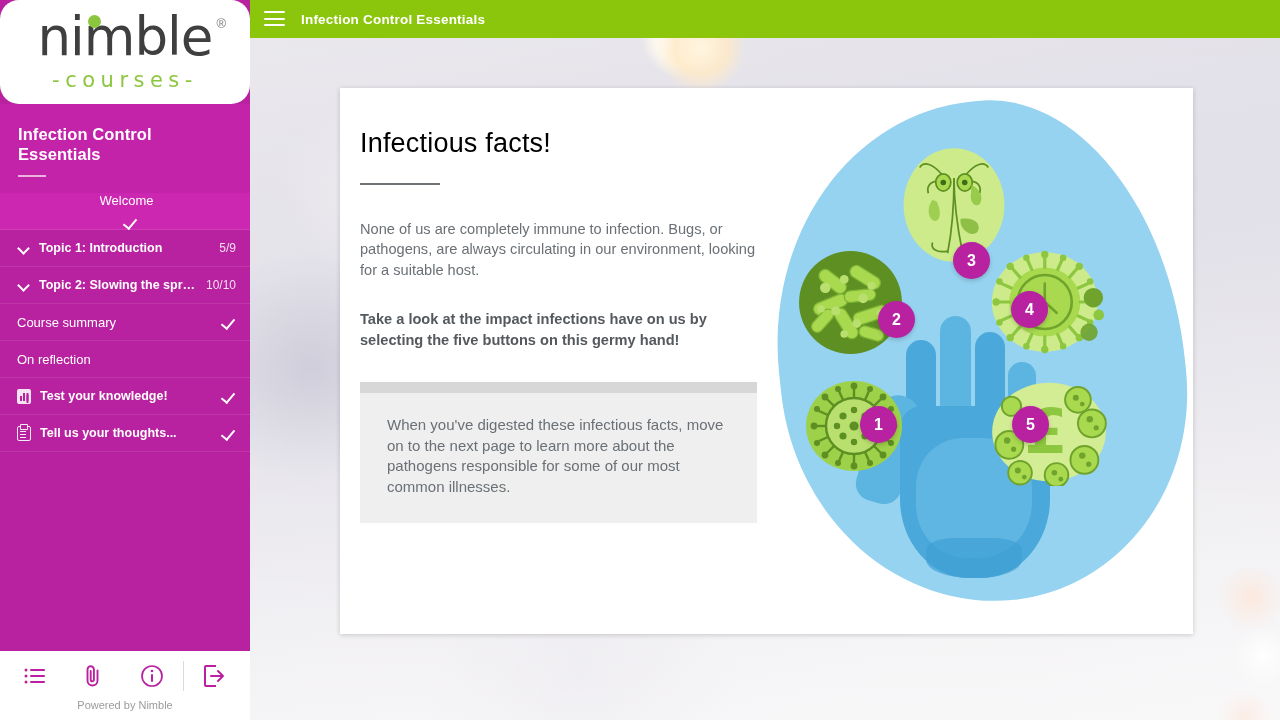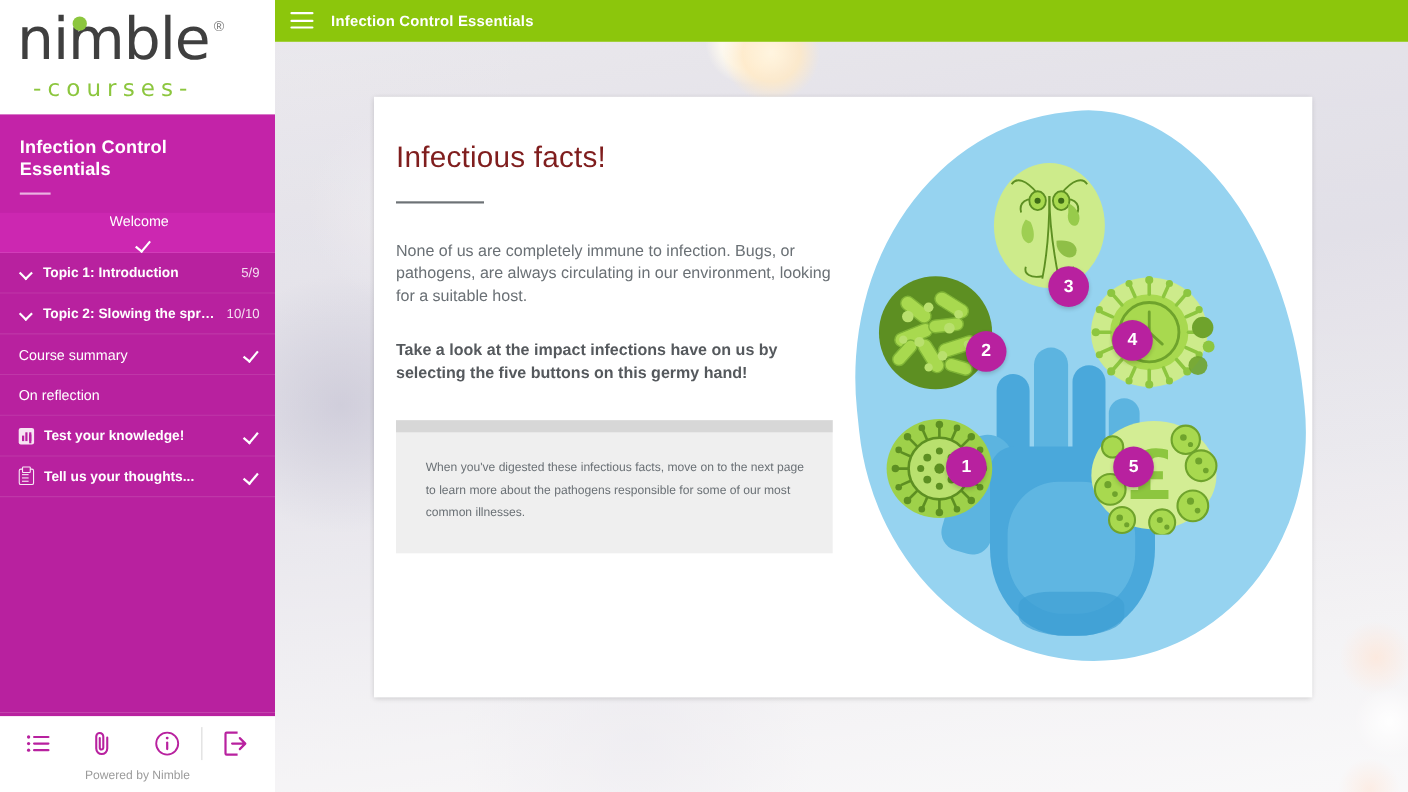--- a/index.html
+++ b/index.html
@@ -29,22 +29,22 @@
     position:absolute; left:250px; top:38px; width:1030px; height:682px;
     background:linear-gradient(180deg, rgba(255,255,255,.06) 0%, rgba(255,255,255,.18) 55%, rgba(255,255,255,.45) 100%);
   }
 
   
   .sidebar{
     position:absolute; left:0; top:0; width:250px; height:720px;
     background:#b8219f; display:flex; flex-direction:column;
   }
   .logo-area{
-    height:104px; background:#ffffff; display:flex; align-items:center; justify-content:flex-start;
-    flex:0 0 104px; position:relative;
+    height:104px; background:#ffffff; display:flex; align-items:center; justify-content:center;
+    flex:0 0 104px; position:relative;border-radius:19px;
   }
   .logo{ position:relative; width:206px; height:84px; }
   .logo-word{
     position:absolute; left:0; top:-2px; width:206px;
     font-family:"DejaVu Sans", sans-serif;
     font-size:53px; font-weight:400; letter-spacing:-1px; color:#3f3f3f;
     text-align:center; line-height:58px;
   }
   .logo-dot{
     position:absolute; left:66px; top:5px; width:13px; height:13px;
@@ -158,34 +158,34 @@
   }
 
   
   .card{
     position:absolute; left:340px; top:88px; width:853px; height:546px;
     background:#ffffff; box-shadow:0 1px 5px rgba(0,0,0,.18);
     display:flex;
   }
   .card-left{ width:420px; padding:40px 0 0 20px; }
   .page-title{
-    font-size:27px; color:#7f1d1d; font-weight:400; letter-spacing:.2px;
+    font-size:27px; color:#000000; font-weight:400; letter-spacing:.2px;
   }
   .title-rule{ margin-top:24px; width:80px; height:1.5px; background:#6d7276; }
   .body-text{
     margin-top:34px; font-size:14.6px; line-height:20.5px; color:#6a7075; width:398px;
   }
   .body-text.bold{ margin-top:29px; font-weight:bold; color:#55595d; width:365px; }
 
   .callout{
     margin-top:32px; width:397px; background:#efefef;
   }
   .callout-bar{ height:11px; background:#d7d7d7; }
   .callout-body{
-    padding:22px 24px 26px 27px; font-size:11px; line-height:20.5px; color:#6a7075;
+    padding:22px 24px 26px 27px; font-size:15px; line-height:20.5px; color:#6a7075;
   }
 
   .card-right{ position:relative; flex:1 1 auto; }
 
   
   .blob{
     position:absolute; left:18px; top:14px; width:405px; height:500px;
     background:#96d3f0;
     border-radius:56% 46% 50% 54% / 52% 58% 44% 48%;
     transform:rotate(-6deg);

